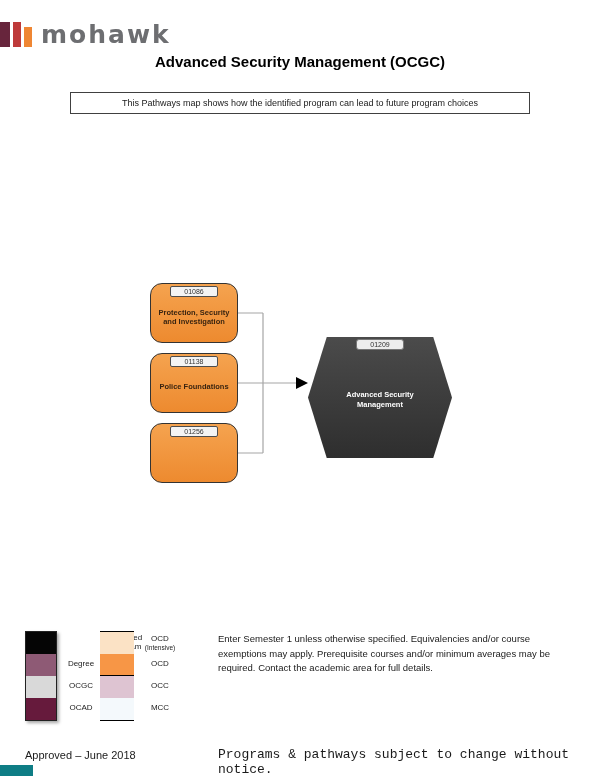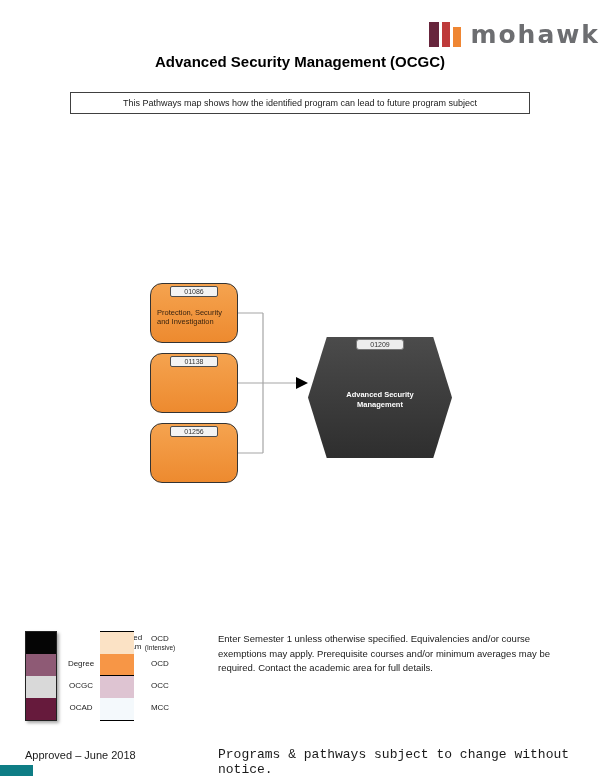--- a/index.html
+++ b/index.html
@@ -5,21 +5,21 @@
   * { margin:0; padding:0; box-sizing:border-box; }
   body { background:#888; font-family:"Liberation Sans", sans-serif; }
   .page {
     position:relative; width:600px; height:776px; margin:0 auto;
     background:#ffffff; overflow:hidden; color:#1a1a1a;
   }
 
   
   .logo-row {
     position:absolute; top:22px; left:0; width:600px;
-    display:flex; justify-content:flex-end; align-items:flex-end; gap:0;
+    display:flex; justify-content:flex-start; align-items:flex-end; gap:0;
   }
   .logo-bars { display:flex; align-items:flex-end; gap:3px; margin-right:9px; }
   .bar { display:block; }
   .bar1 { width:10px; height:25px; background:#67253C; }
   .bar2 { width:8px;  height:25px; background:#BE3A3A; }
   .bar3 { width:8px;  height:20px; background:#EF8633; }
   .logo-word {
     font-family:"DejaVu Sans", sans-serif;
     font-size:25px; font-weight:bold; color:#6D6E71;
     letter-spacing:2px; line-height:25px; text-transform:lowercase;
@@ -38,22 +38,22 @@
     background:linear-gradient(#F5A34F, #ED8A2F);
     border:1.5px solid #333333; border-radius:12px;
     display:flex; flex-direction:column; align-items:center;
   }
   .src-box .chip {
     margin-top:2px; width:48px; height:11px;
     background:#F4F4F4; border:1px solid #4d4d4d; border-radius:2px;
     font-size:7px; line-height:9px; text-align:center; color:#333;
   }
   .src-box .lbl {
-    flex:1; display:flex; align-items:center; 
-    padding:0 6px 6px 6px; font-size:7.5px; font-weight:normal;
+    flex:1; display:flex; align-items:center; text-align:center;
+    padding:0 6px 6px 6px; font-size:7.5px; font-weight:bold;
     color:#3A2410; line-height:9px;
   }
   #src1 { top:283px; } #src2 { top:353px; } #src3 { top:423px; }
 
   .connectors { position:absolute; left:230px; top:300px; }
 
   .hex {
     position:absolute; left:308px; top:337px; width:144px; height:121px;
     background:linear-gradient(#4B4B4B, #2E2E2E);
     clip-path:polygon(0 50%, 13% 0, 87% 0, 100% 50%, 87% 100%, 13% 100%);
@@ -110,34 +110,35 @@
       <span class="bar bar3"></span>
     </span>
     <span class="logo-word">mohawk</span>
   </div>
 
   <div class="title">
     <div>Advanced Security Management (OCGC)</div>
   </div>
 
   <div class="banner">
-    <span>This Pathways map shows how the identified program can lead to future program subject</span>
+    <span>This Pathways map shows how the identified program can lead to future program choices</span>
   </div>
 
   <svg class="connectors" width="90" height="170" viewBox="0 0 90 170">
     <path d="M8 13 H33 M8 83 H33 M8 153 H33 M33 13 V153 M33 83 H66" stroke="#A6A6A6" stroke-width="1.2" fill="none"></path>
     <polygon points="66,77 66,89 78,83" fill="#000"></polygon>
   </svg>
 
   <div class="src-box" id="src1">
     <div class="chip">01086</div>
     <div class="lbl">Protection, Security and Investigation</div>
   </div>
   <div class="src-box" id="src2">
     <div class="chip">01138</div>
+    <div class="lbl">Police Foundations</div>
   </div>
   <div class="src-box" id="src3">
     <div class="chip">01256</div>
   </div>
 
   <div class="hex">
     <div class="chip">01209</div>
     <div class="lbl">Advanced Security Management</div>
   </div>
 

